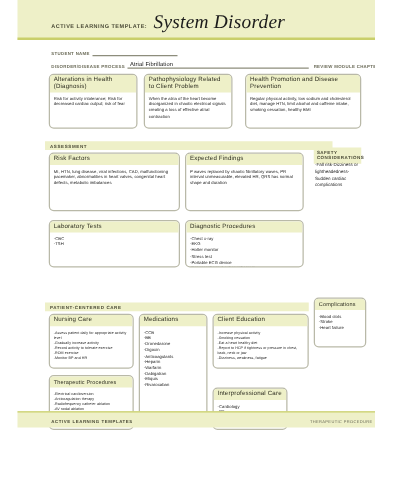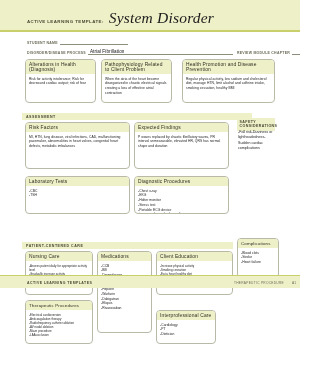--- a/index.html
+++ b/index.html
@@ -3,21 +3,21 @@
 <meta charset="utf-8">
 <style>
   html,body{margin:0;padding:0;}
   body{
     width:300px;height:388px;
     background:#ffffff;
     font-family:"Liberation Sans", sans-serif;
     overflow:hidden;
     position:relative;
   }
-  .page{position:relative;width:300px;height:288px;background:#fff;}
+  .page{position:relative;width:300px;height:342px;background:#fff;margin-left:14px;}
 
   
   .hdr{
     position:absolute;left:0;top:0;width:300px;height:32px;
     background:#eef0c8;
     border-bottom:2px solid #c9cf6b;
     box-sizing:border-box;
   }
   .hdr-inner{position:absolute;left:27px;top:10px;display:flex;align-items:baseline;gap:5px;}
   .hdr-kicker{

